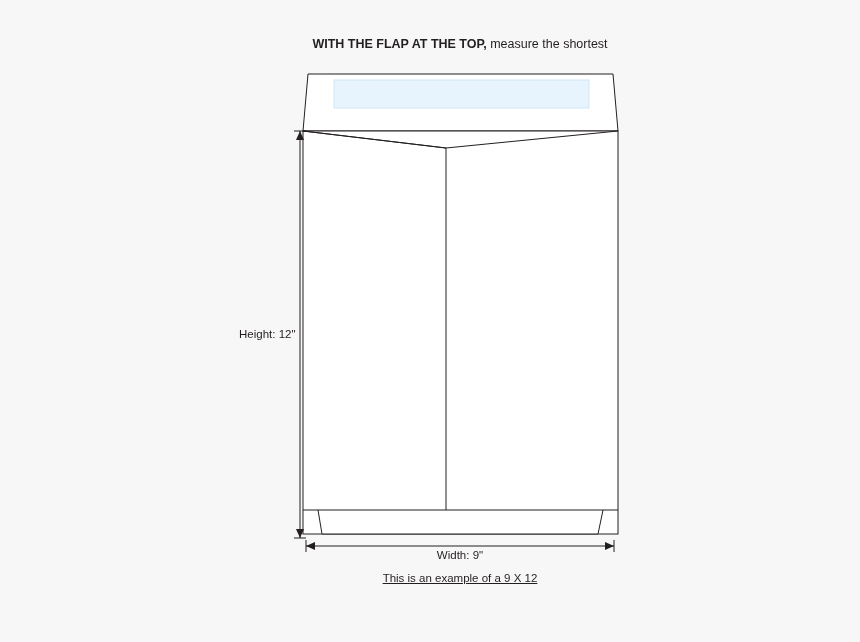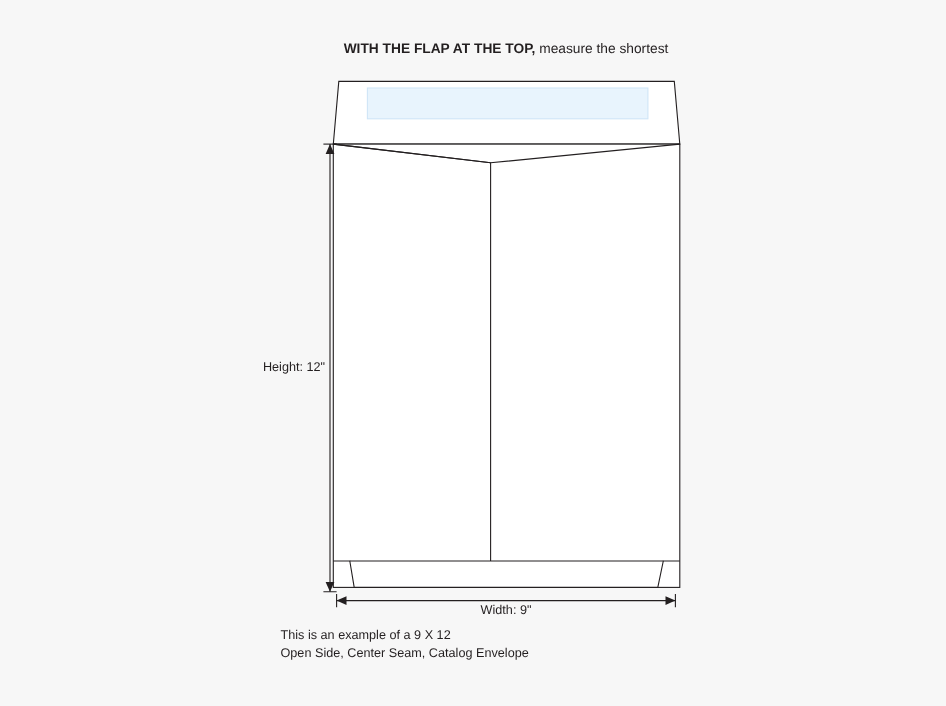--- a/index.html
+++ b/index.html
@@ -31,23 +31,25 @@
   }
   .caption-top .strong {
     font-weight: bold;
     margin-top: 31px;
   }
   .caption-bottom {
     position: absolute;
     left: 255px;
     top: 570px;
     width: 410px;
+    text-align: center;
     font-size: 11.5px;
     line-height: 16px;
     color: #231f20;
+    text-decoration: underline;
   }
   .dim-label-height {
     position: absolute;
     left: 239px;
     top: 328px;
     font-size: 11.5px;
     color: #231f20;
     white-space: nowrap;
   }
   .dim-label-width {
@@ -103,16 +105,15 @@
     <polygon points="614,546 605,542 605,550" fill="#231f20"></polygon>
     <line x1="306" y1="540" x2="306" y2="552" stroke="#231f20" stroke-width="1"></line>
     <line x1="614" y1="540" x2="614" y2="552" stroke="#231f20" stroke-width="1"></line>
   </svg>
 
   <div class="dim-label-height">Height: 12"</div>
   <div class="dim-label-width">Width: 9"</div>
 
   <div class="caption-bottom">
     <span>This is an example of a 9 X 12</span><br>
-    <span>Open Side, Center Seam, Catalog Envelope</span>
   </div>
 
 </div>
 
 </body></html>

